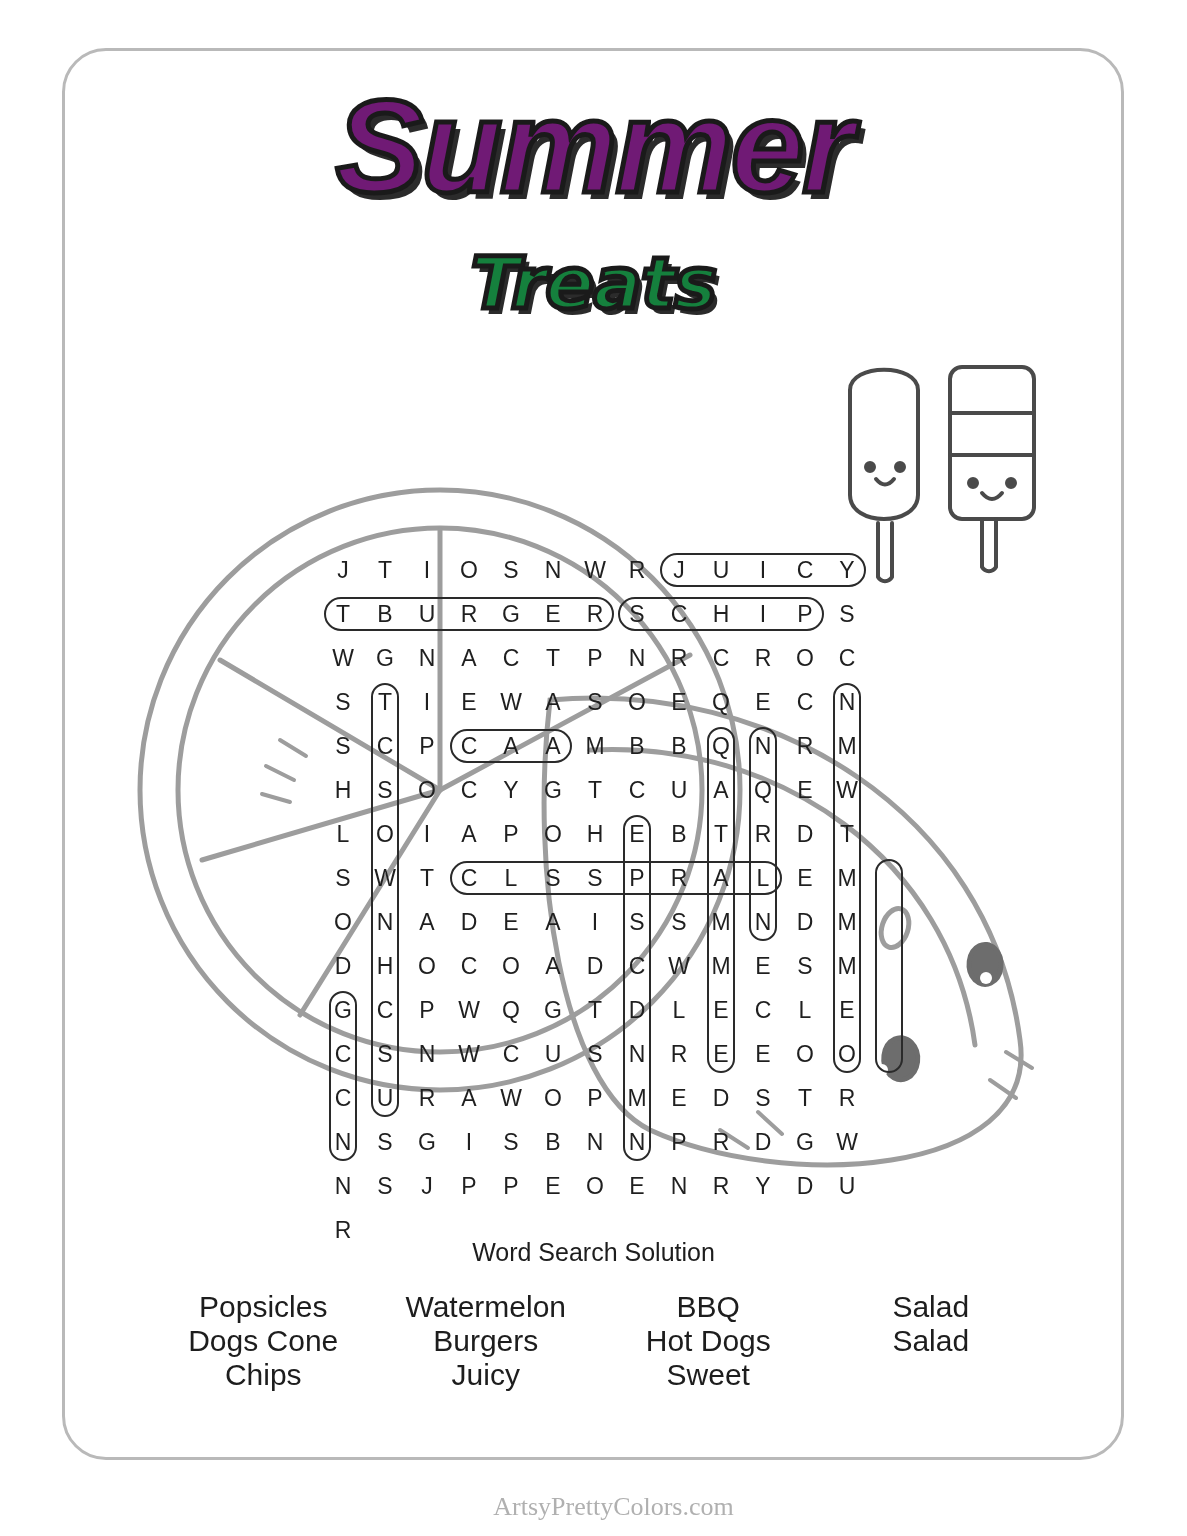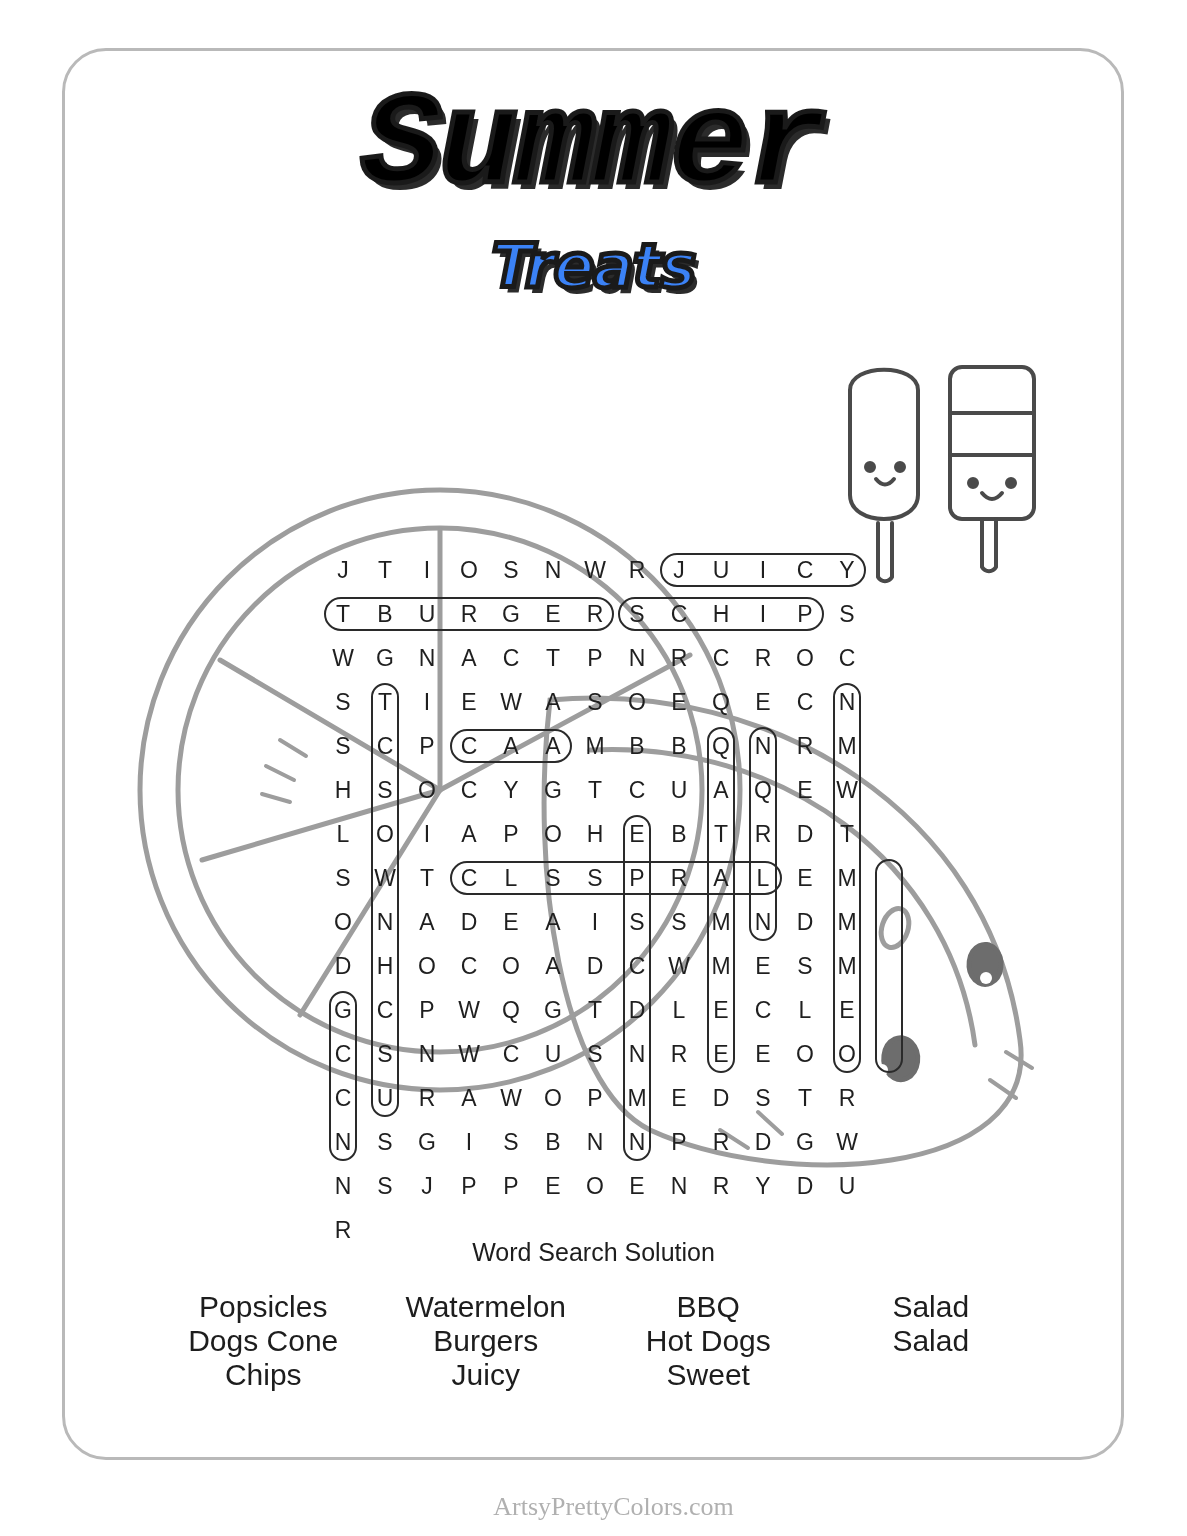--- a/index.html
+++ b/index.html
@@ -17,40 +17,40 @@
     border:3px solid #b9b9b9;
     border-radius:44px;
     box-sizing:border-box;
   }
   
   .title-wrap{
     position:absolute;left:0;top:78px;width:1187px;text-align:center;
     pointer-events:none;
   }
   .title-main{
-    font-family:Liberation Mono, monospace;
+    font-family:Liberation Sans, sans-serif;
     font-size:132px;
     font-weight:bold;
     font-style:italic;
     letter-spacing:-2px;
-    color:#000000;
+    color:#701a75;
     -webkit-text-stroke:5px #1a1a1a;
     text-shadow:6px 7px 0 #2b2b2b;
     line-height:1.05;
   }
   .title-sub{
     font-family:"DejaVu Sans", sans-serif;
-    font-size:60px;
+    font-size:72px;
     font-weight:bold;
     font-style:italic;
     letter-spacing:-1px;
-    color:#3b82f6;
+    color:#15803d;
     -webkit-text-stroke:5px #1a1a1a;
     text-shadow:5px 6px 0 #2b2b2b;
-    margin-top:14px;
+    margin-top:24px;
   }
   
   .art{position:absolute;pointer-events:none;}
   #citrus{left:130px;top:440px;}
   #melon{left:520px;top:660px;}
   #pops{left:830px;top:355px;}
 
   
   .grid-wrap{
     position:absolute;

